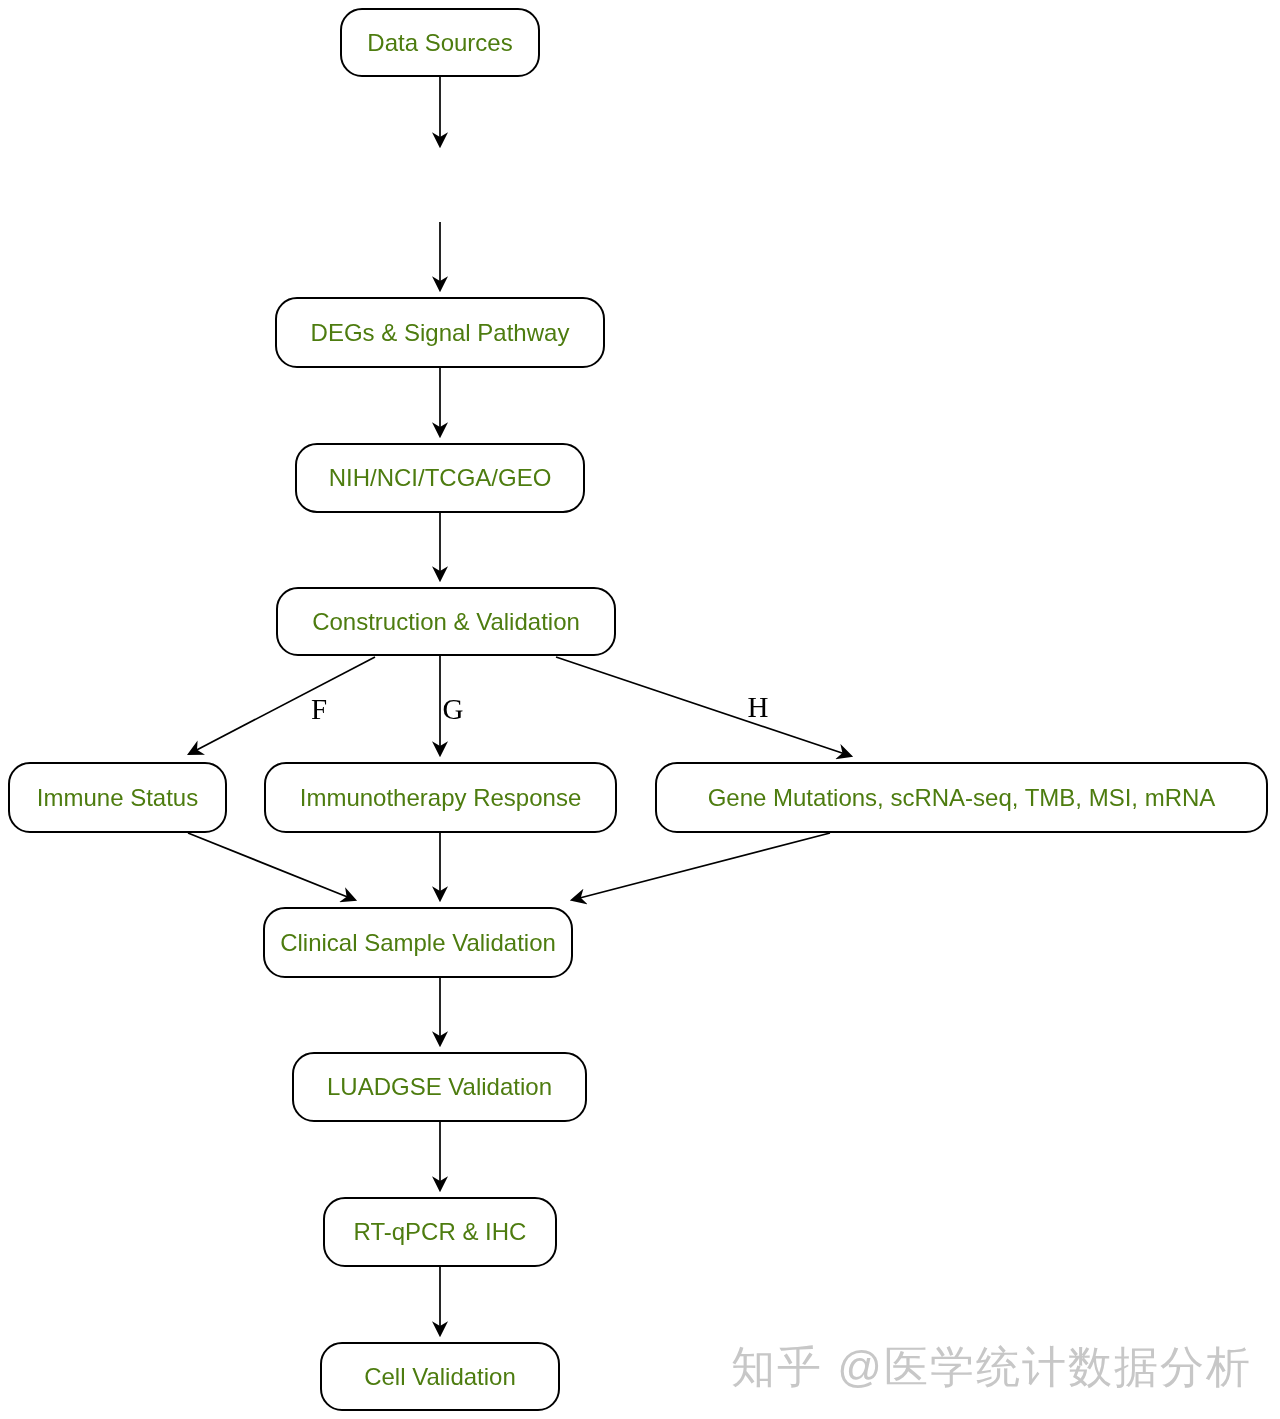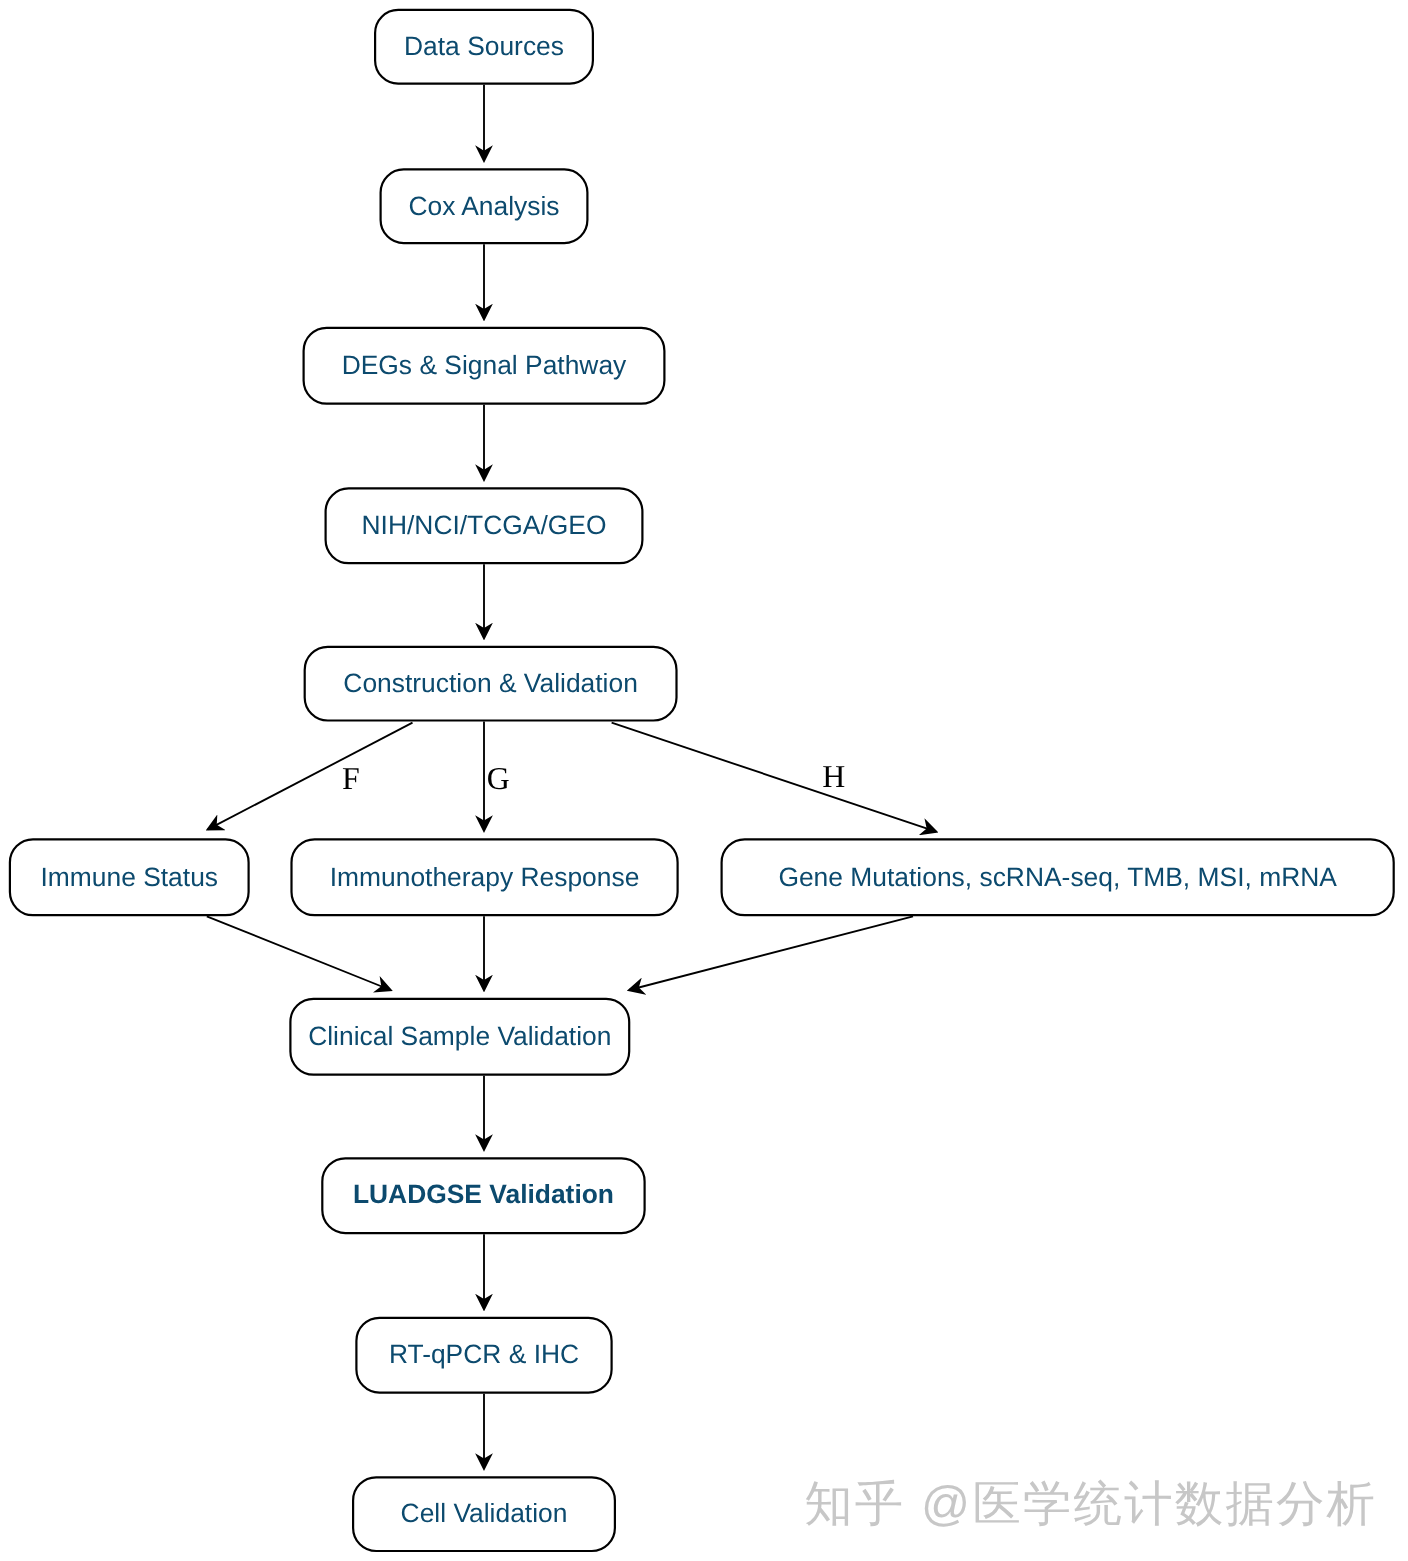--- a/index.html
+++ b/index.html
@@ -25,21 +25,21 @@
   .node {
     position: absolute;
     box-sizing: border-box;
     border: 2.2px solid #000000;
     border-radius: 22px;
     background: #ffffff;
     display: flex;
     align-items: center;
     justify-content: center;
     font-size: 24px;
-    color: #0c4a6e;
+    color: #4d7c0f;
     white-space: nowrap;
     padding: 0 8px;
     text-align: center;
   }
   .edge-label {
     position: absolute;
     font-family: "Liberation Serif", "DejaVu Serif", serif;
     font-size: 29px;
     color: #000000;
     transform: translate(-50%, -50%);
@@ -77,37 +77,36 @@
       <path d="M440,833 L440,900" marker-end="url(#arrow)"></path>
       <path d="M830,833 L572,900" marker-end="url(#arrow)"></path>
       <path d="M440,978 L440,1045" marker-end="url(#arrow)"></path>
       <path d="M440,1122 L440,1190" marker-end="url(#arrow)"></path>
       <path d="M440,1267 L440,1335" marker-end="url(#arrow)"></path>
     </g>
   </svg>
 
   <div class="node" style="left:340px; top:8px; width:200px; height:69px;">Data Sources</div>
 
-  <div class="node" style="left:345px; top:153px; width:190px; height:69px;">Cox Analysis</div>
 
   <div class="node" style="left:275px; top:297px; width:330px; height:71px;">DEGs &amp; Signal Pathway</div>
 
   <div class="node" style="left:295px; top:443px; width:290px; height:70px;">NIH/NCI/TCGA/GEO</div>
 
   <div class="node" style="left:276px; top:587px; width:340px; height:69px;">Construction &amp; Validation</div>
 
   <div class="node" style="left:8px; top:762px; width:219px; height:71px;">Immune Status</div>
 
   <div class="node" style="left:264px; top:762px; width:353px; height:71px;">Immunotherapy Response</div>
 
   <div class="node" style="left:655px; top:762px; width:613px; height:71px;">Gene Mutations, scRNA-seq, TMB, MSI, mRNA</div>
 
   <div class="node" style="left:263px; top:907px; width:310px; height:71px;">Clinical Sample Validation</div>
 
-  <div class="node" style="left:292px; top:1052px; width:295px; height:70px;font-weight:bold;">LUADGSE Validation</div>
+  <div class="node" style="left:292px; top:1052px; width:295px; height:70px;">LUADGSE Validation</div>
 
   <div class="node" style="left:323px; top:1197px; width:234px; height:70px;">RT-qPCR &amp; IHC</div>
 
   <div class="node" style="left:320px; top:1342px; width:240px; height:69px;">Cell Validation</div>
 
   <span class="edge-label" style="left:319px; top:709px;">F</span>
 
   <span class="edge-label" style="left:453px; top:709px;">G</span>
 
   <span class="edge-label" style="left:758px; top:707px;">H</span>

